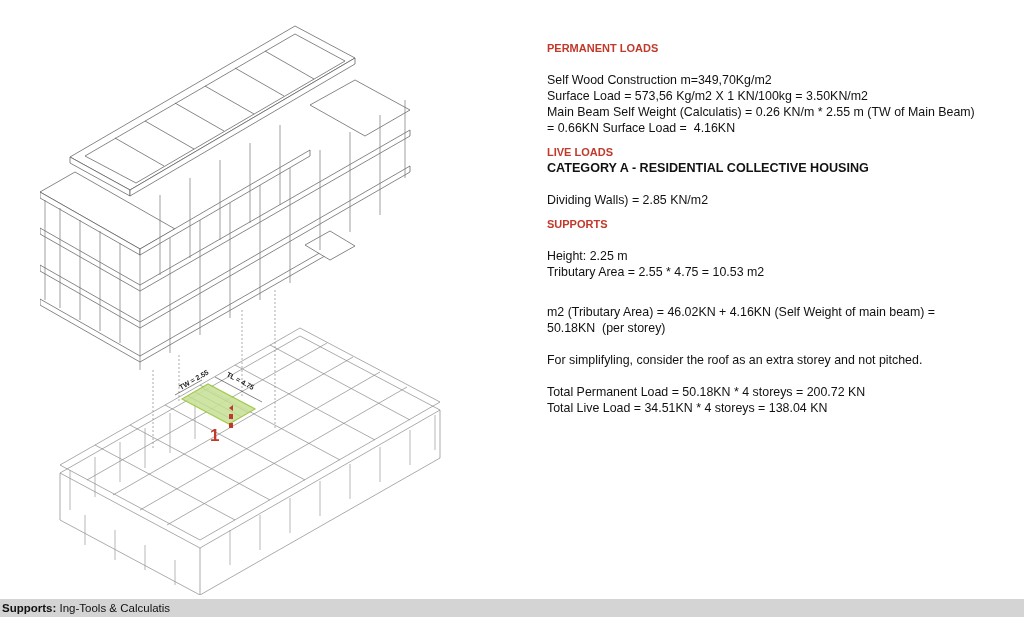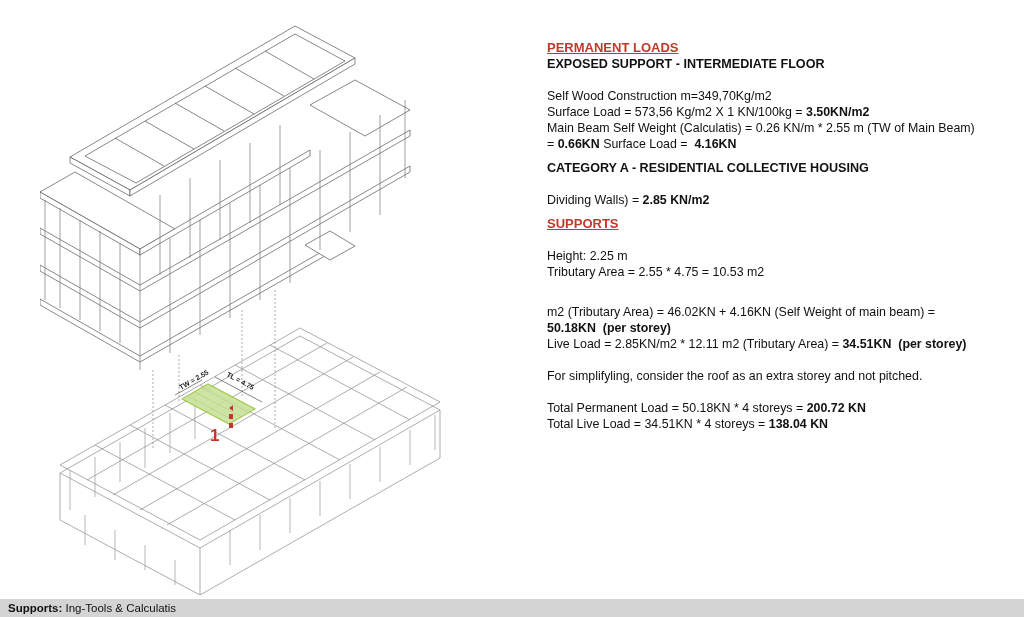--- a/index.html
+++ b/index.html
@@ -4,29 +4,29 @@
 <style>
   html, body { margin: 0; padding: 0; }
   body {
     width: 1024px; height: 617px; position: relative; overflow: hidden;
     background: #ffffff;
     font-family: "Liberation Sans", "DejaVu Sans", sans-serif;
     color: #111;
   }
   .drawing { position: absolute; left: 40px; top: 10px; width: 470px; height: 585px; }
   .panel { position: absolute; left: 547px; top: 40px; width: 470px; font-size: 12.4px; line-height: 16px; }
-  .panel .h-red { color: #c0392b; font-weight: bold; font-size: 13px; text-decoration: underline; }
+  .panel .h-red { color: #c0392b; font-weight: bold; font-size: 11px; }
   .panel .h-black { font-weight: bold; font-size: 12.6px; }
   .panel p { margin: 0; }
   .gap-s { height: 8px; }
   .gap-m { height: 16px; }
-  b { font-weight: bold; }
+  b { font-weight: normal; }
   .footer {
     position: absolute; left: 0; top: 599px; width: 1024px; height: 18px;
-    background: #d4d4d4; font-size: 11.5px; line-height: 18px; padding-left: 8px;
+    background: #d4d4d4; font-size: 11.5px; line-height: 18px; padding-left: 2px;
     box-sizing: border-box;
   }
   .footer b { font-weight: bold; }
 </style>
 </head>
 <body>
 
 <div class="drawing">
   <svg width="470" height="585" viewBox="0 0 470 585">
     <g fill="none" stroke="#555" stroke-width="0.7">
@@ -141,43 +141,42 @@
       <polygon points="189,398 193,395 193,401"></polygon>
       <rect x="189" y="404" width="4" height="5"></rect>
       <rect x="189" y="413" width="4" height="5"></rect>
     </g>
     <text x="170" y="431" font-size="17" font-weight="bold" fill="#c0392b" font-family="Liberation Sans, sans-serif">1</text>
   </svg>
 </div>
 
 <div class="panel">
   <p class="h-red">PERMANENT LOADS</p>
-  <p class="h-black">EXPOSED SUPPORT - INTERMEDIATE FLOOR</p>
   <div class="gap-m"></div>
   <p>Self Wood Construction m=349,70Kg/m2</p>
   <p><span>Surface Load = 573,56 Kg/m2 X 1 KN/100kg = </span><b>3.50KN/m2</b></p>
   <p>Main Beam Self Weight (Calculatis) = 0.26 KN/m * 2.55 m (TW of Main Beam)</p>
   <p><span>= </span><b>0.66KN</b><span style="white-space:pre"> Surface Load =  </span><b>4.16KN</b></p>
   <div class="gap-s"></div>
 
+  <p class="h-red">LIVE LOADS</p>
   <p class="h-black">CATEGORY A - RESIDENTIAL COLLECTIVE HOUSING</p>
   <div class="gap-m"></div>
   <p><span>Dividing Walls) = </span><b>2.85 KN/m2</b></p>
   <div class="gap-s"></div>
 
   <p class="h-red">SUPPORTS</p>
   <div class="gap-m"></div>
   <p>Height: 2.25 m</p>
   <p>Tributary Area = 2.55 * 4.75 = 10.53 m2</p>
   <div class="gap-s"></div>
 
   <div class="gap-m"></div>
   <p>m2 (Tributary Area) = 46.02KN + 4.16KN (Self Weight of main beam) =</p>
   <p><b style="white-space:pre">50.18KN  (per storey)</b></p>
-  <p><span>Live Load = 2.85KN/m2 * 12.11 m2 (Tributary Area) = </span><b style="white-space:pre">34.51KN  (per storey)</b></p>
   <div class="gap-m"></div>
   <p>For simplifyling, consider the roof as an extra storey and not pitched.</p>
   <div class="gap-m"></div>
   <p><span>Total Permanent Load = 50.18KN * 4 storeys = </span><b>200.72 KN</b></p>
   <p><span>Total Live Load = 34.51KN * 4 storeys = </span><b>138.04 KN</b></p>
 </div>
 
 <div class="footer">
   <b>Supports:</b><span style="white-space:pre"> Ing-Tools &amp; Calculatis</span>
 </div>

